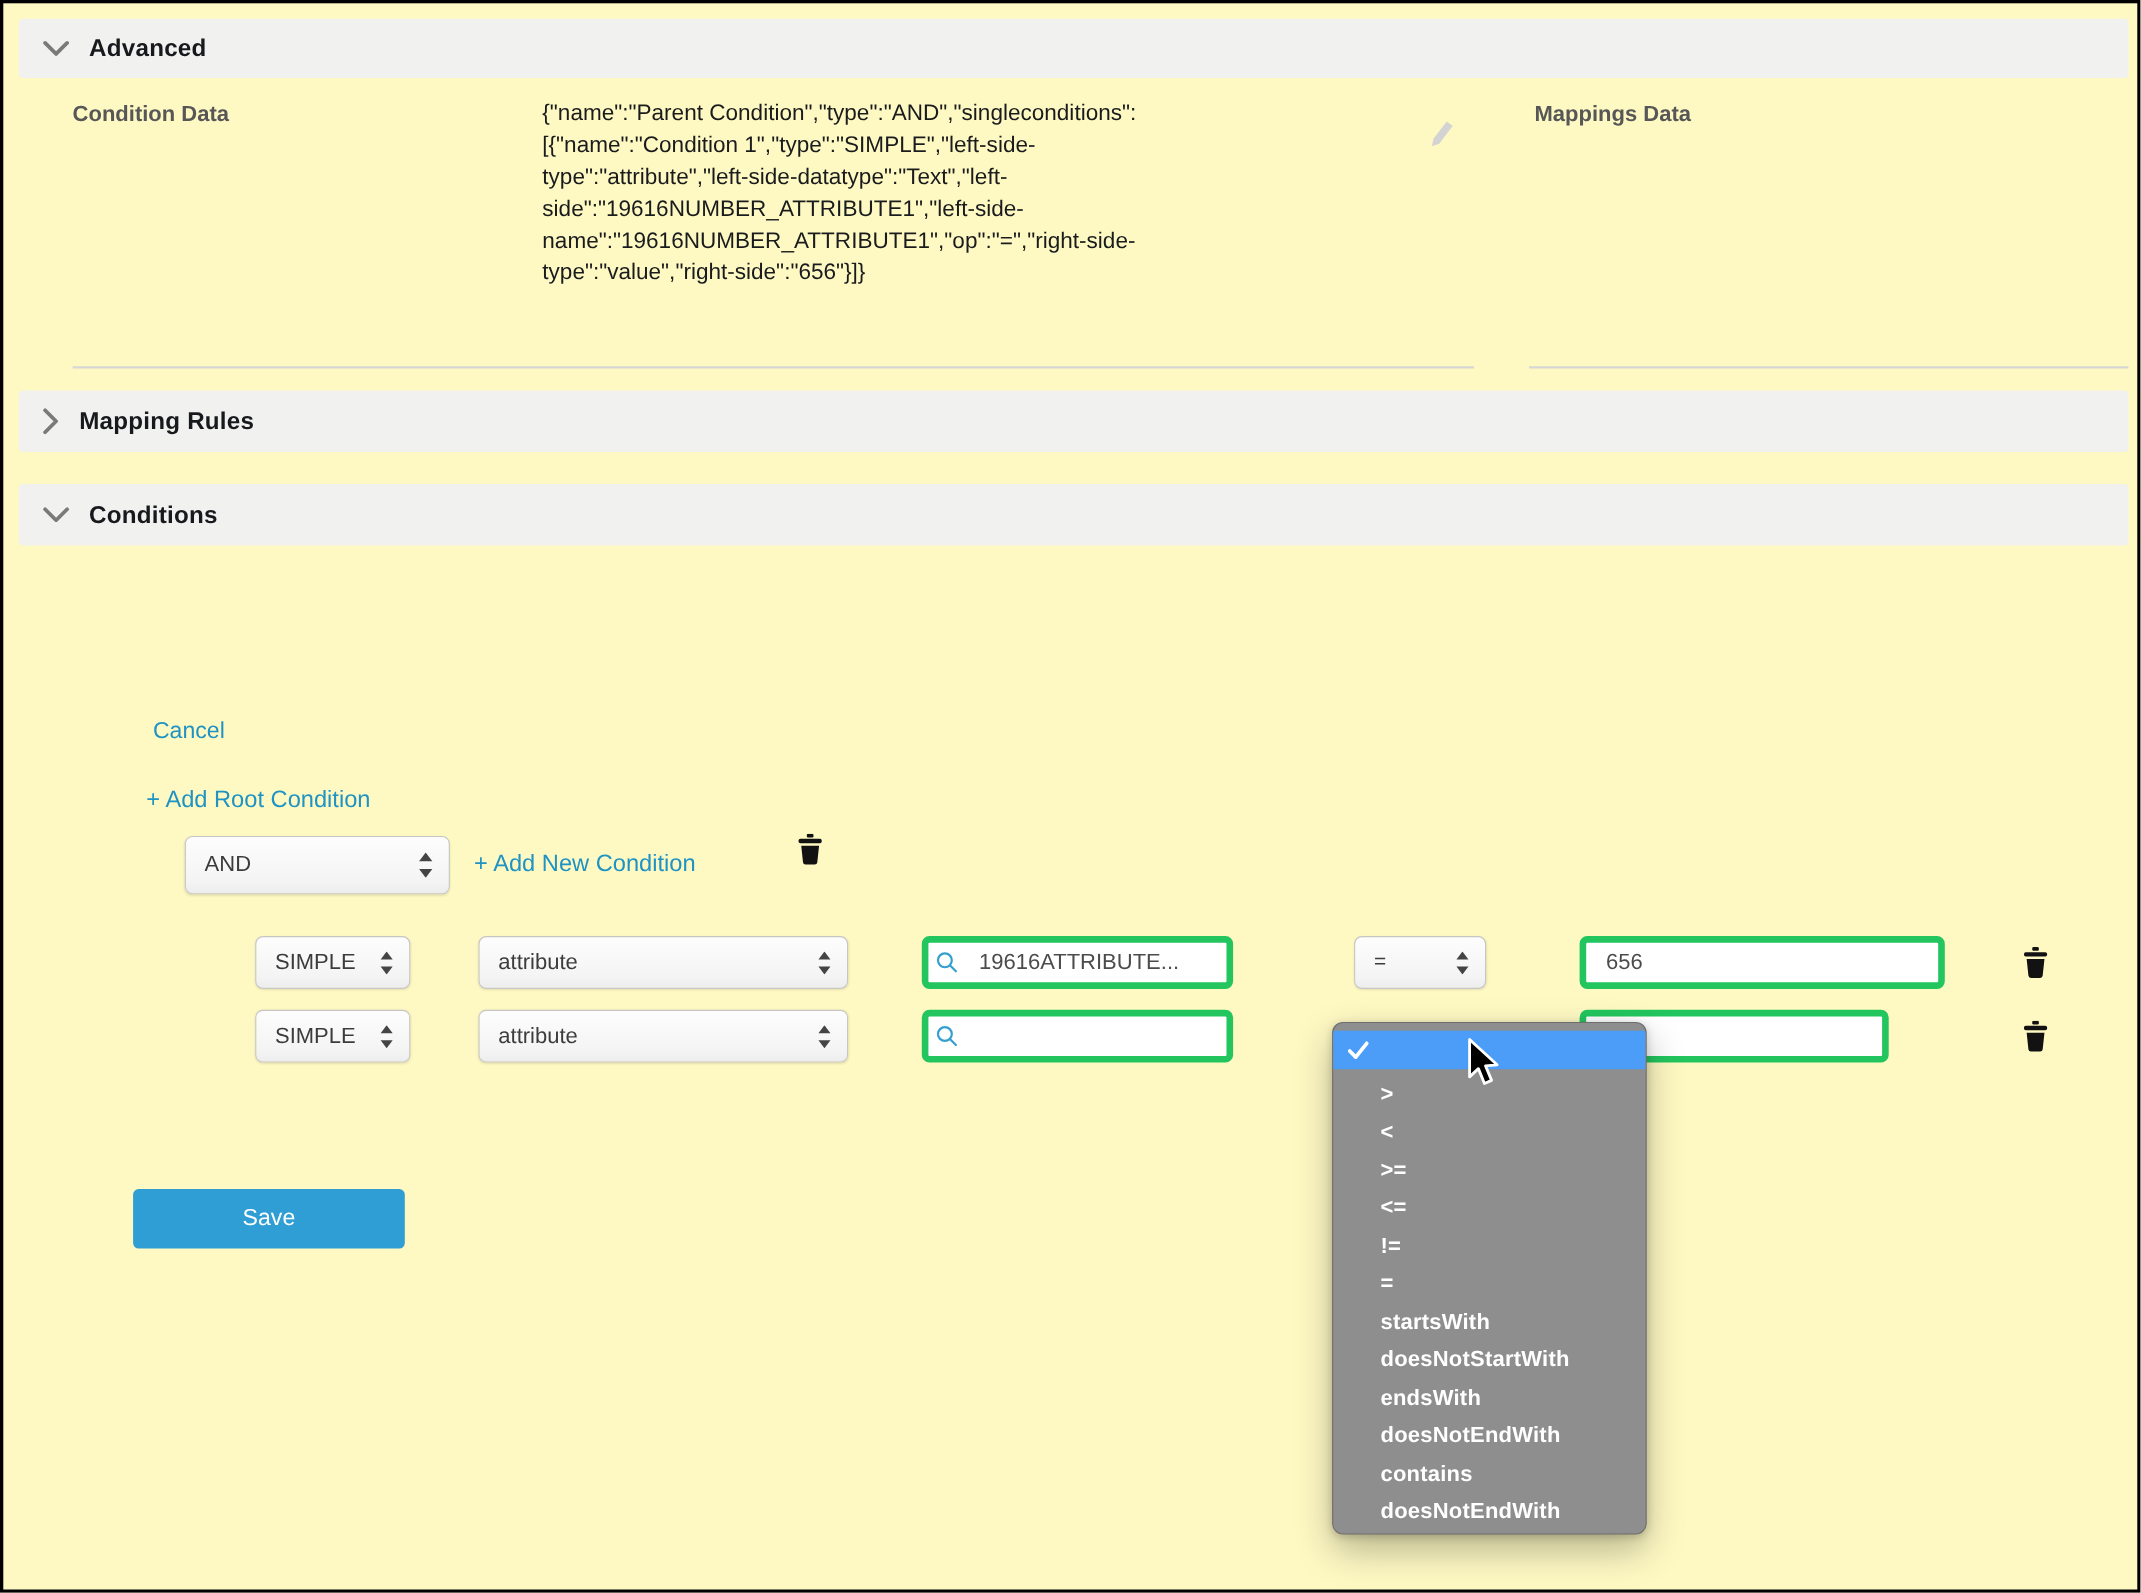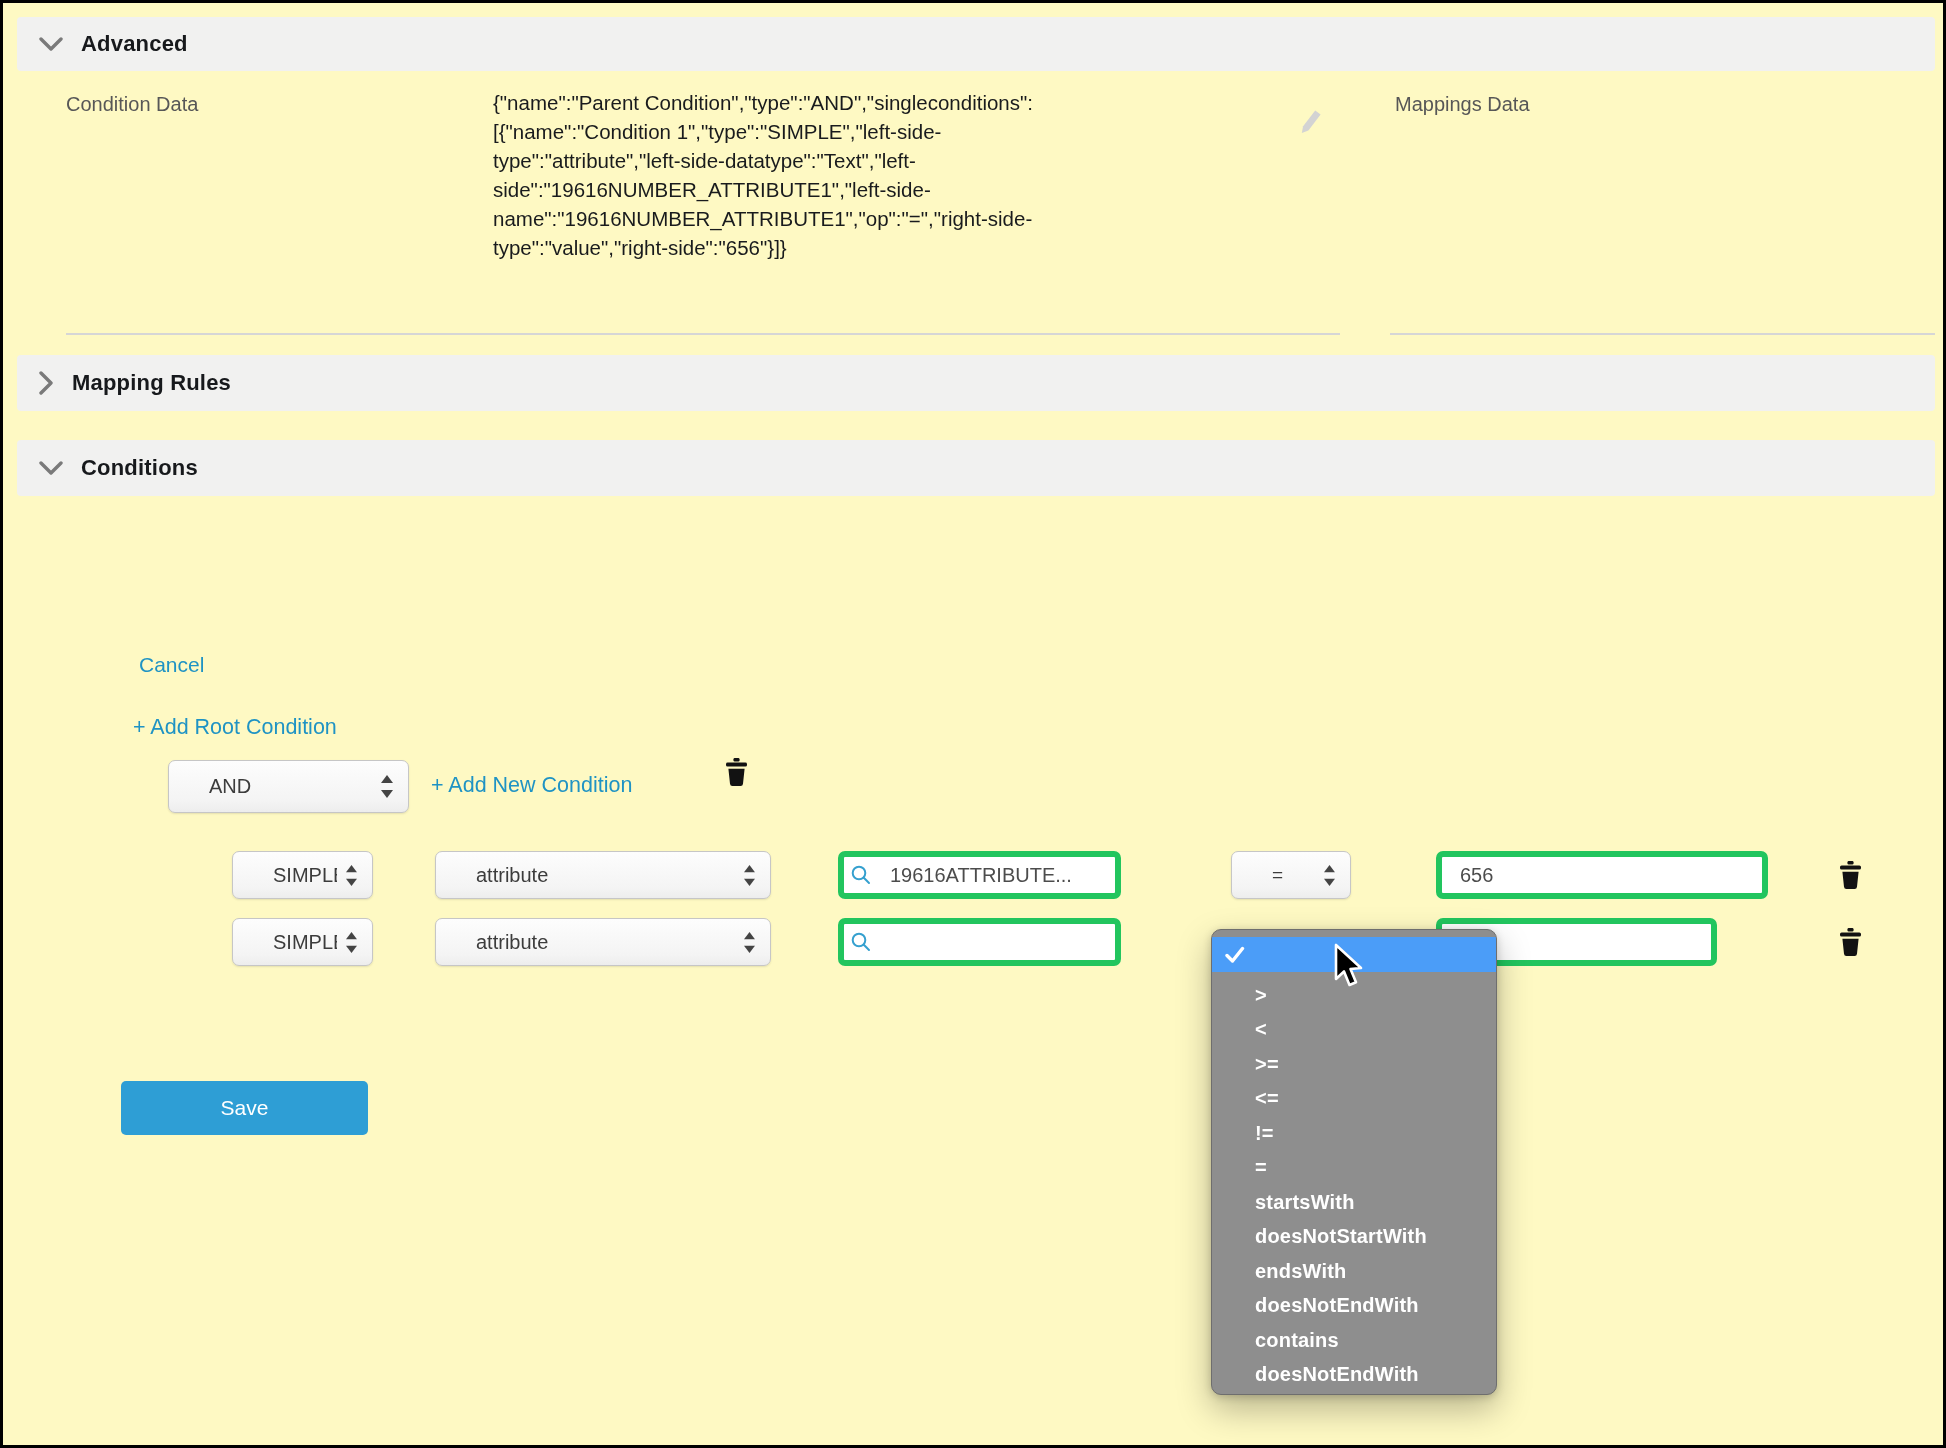--- a/index.html
+++ b/index.html
@@ -26,40 +26,40 @@
   .bar .chev{flex:0 0 auto;margin-right:18px;display:block;}
   .bar .bar-title{font-size:22px;font-weight:600;color:#17191c;letter-spacing:.2px;}
   #bar-advanced{top:14px;}
   #bar-mapping-rules{top:352px;height:56px;}
   #bar-conditions{top:437px;height:56px;}
   #bar-mapping-rules .bar-title,#bar-conditions .bar-title{font-weight:600;}
   
   .field{position:absolute;top:84px;height:248px;border-bottom:2px solid #d6d6d6;}
   #field-condition-data{left:63px;width:1274px;}
   #field-mappings-data{left:1387px;width:545px;}
-  .field-label{position:absolute;left:0;top:6px;font-size:20px;color:#575757;}
+  .field-label{position:absolute;left:0;top:6px;font-size:20px;color:#575757;font-weight:bold;}
   #field-mappings-data .field-label{left:5px;}
   .field-value{
     position:absolute;left:427px;top:1px;width:810px;
     font-size:20.5px;line-height:29px;color:#191b1d;white-space:pre-wrap;word-break:break-word;
   }
   .edit-pencil{position:absolute;left:1232px;top:20px;cursor:pointer;}
   
   .link{position:absolute;color:var(--link);text-decoration:none;cursor:pointer;}
   #cancel-link{left:136px;top:650px;font-size:21px;}
   #add-root-link{left:130px;top:712px;font-size:21.5px;}
   #add-new-link{left:428px;top:770px;font-size:21.5px;}
   .sel{
     position:absolute;height:48px;border:1px solid #c6c6c6;border-radius:7px;
     background:linear-gradient(180deg,#fdfdfd 0%,#f4f4f4 78%,#ededed 100%);
     box-shadow:0 1px 2px rgba(0,0,0,.10);
     display:flex;align-items:center;padding:0 14px 0 17px;cursor:pointer;
     font-size:20px;color:#3c3c3c;
   }
-  .sel .sel-label{flex:1 1 auto;white-space:nowrap;overflow:hidden;margin-left:23px;}
+  .sel .sel-label{flex:1 1 auto;white-space:nowrap;overflow:hidden;}
   .sel .stepper{flex:0 0 auto;margin-left:8px;}
   #root-op-select{left:165px;top:757px;width:241px;height:53px;}
   .txt{
     position:absolute;height:48px;border:6px solid #22c55e;border-radius:7px;background:#fff;
     font-family:"Liberation Sans",sans-serif;font-size:20px;color:#4c4c4c;padding:0 12px 0 18px;outline:none;
   }
   .search-wrap{position:absolute;height:48px;}
   .search-wrap .txt{left:0;top:0;width:100%;height:100%;padding-left:46px;position:absolute;}
   .search-wrap .mag{position:absolute;left:13px;top:14px;pointer-events:none;}
   .trash-btn{position:absolute;background:none;border:none;cursor:pointer;padding:0;line-height:0;}

